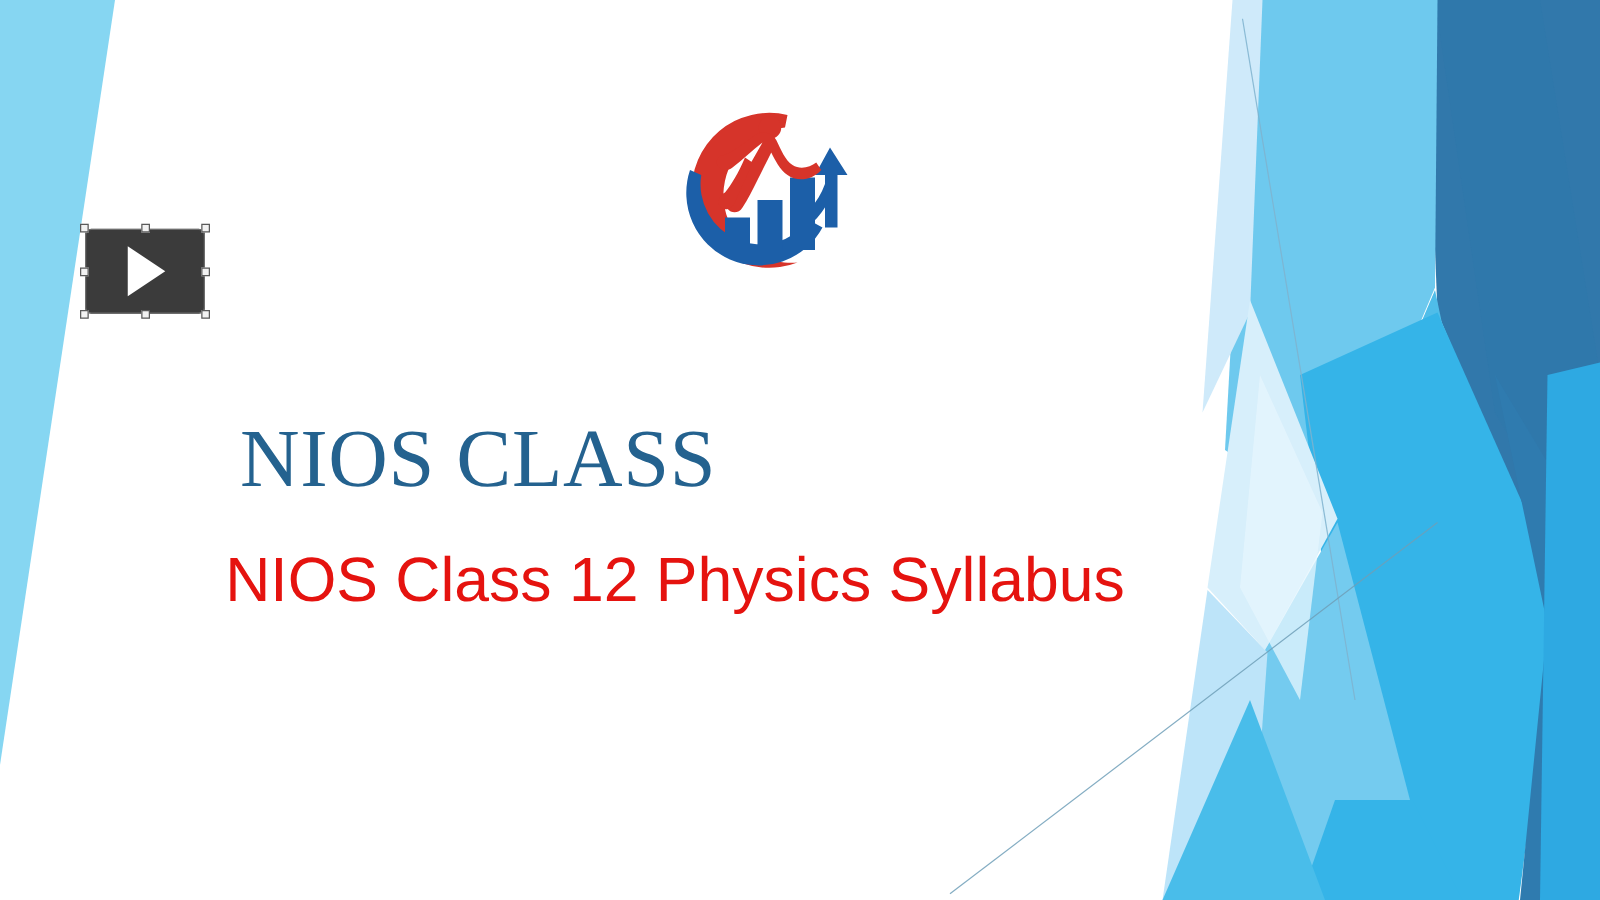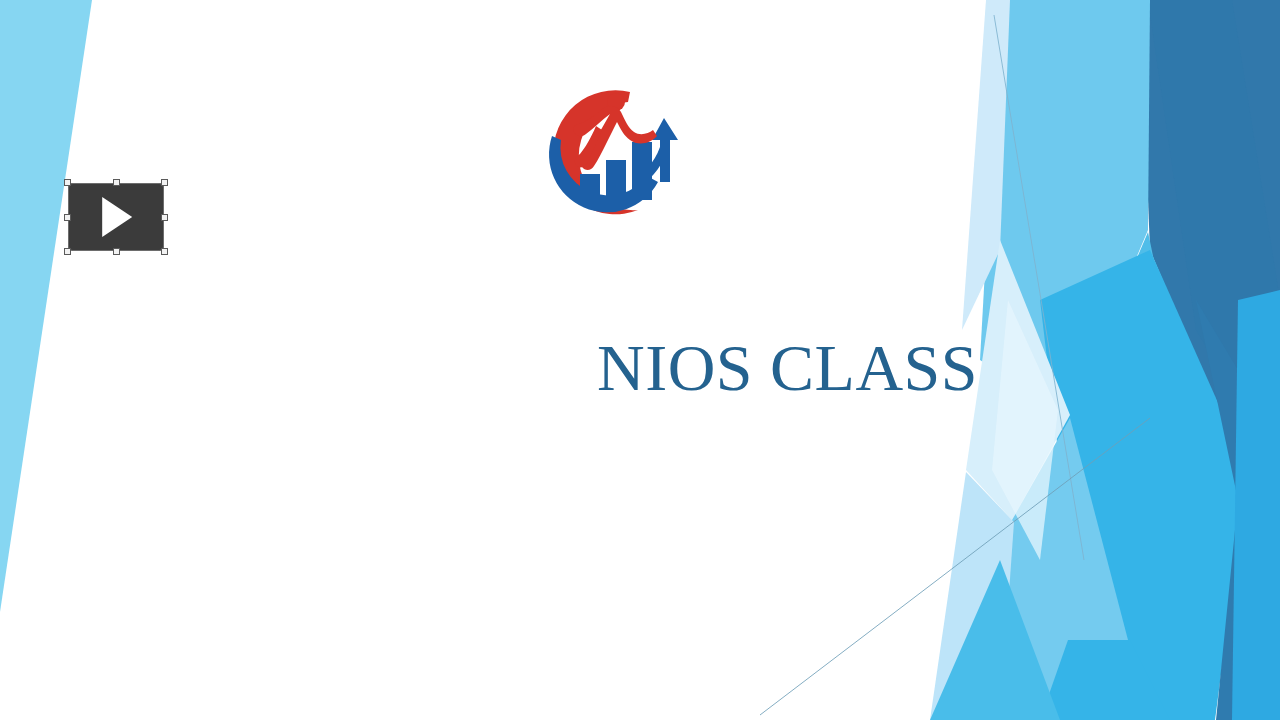--- a/index.html
+++ b/index.html
@@ -74,24 +74,24 @@
     position: absolute;
     left: 518px;
     top: 78px;
     width: 180px;
     height: 160px;
   }
 
   
   #title-text {
     position: absolute;
-    left: 208px;
+    left: 192px;
     top: 334px;
     width: 770px;
-    text-align: right;
+    text-align: left;
     font-family: "Liberation Serif", serif;
     font-size: 66px;
     line-height: 1.02;
     letter-spacing: 0.5px;
     color: #24628f;
     white-space: nowrap;
   }
   #subtitle-text {
     position: absolute;
     left: 110px;
@@ -180,14 +180,15 @@
     <div class="handle h-n"></div>
     <div class="handle h-ne"></div>
     <div class="handle h-w"></div>
     <div class="handle h-e"></div>
     <div class="handle h-sw"></div>
     <div class="handle h-s"></div>
     <div class="handle h-se"></div>
   </div>
 
   <div id="title-text">NIOS CLASS</div>
+  <div id="subtitle-text">NIOS Class 12 Physics Syllabus</div>
 
 </div>
 
 </body></html>

